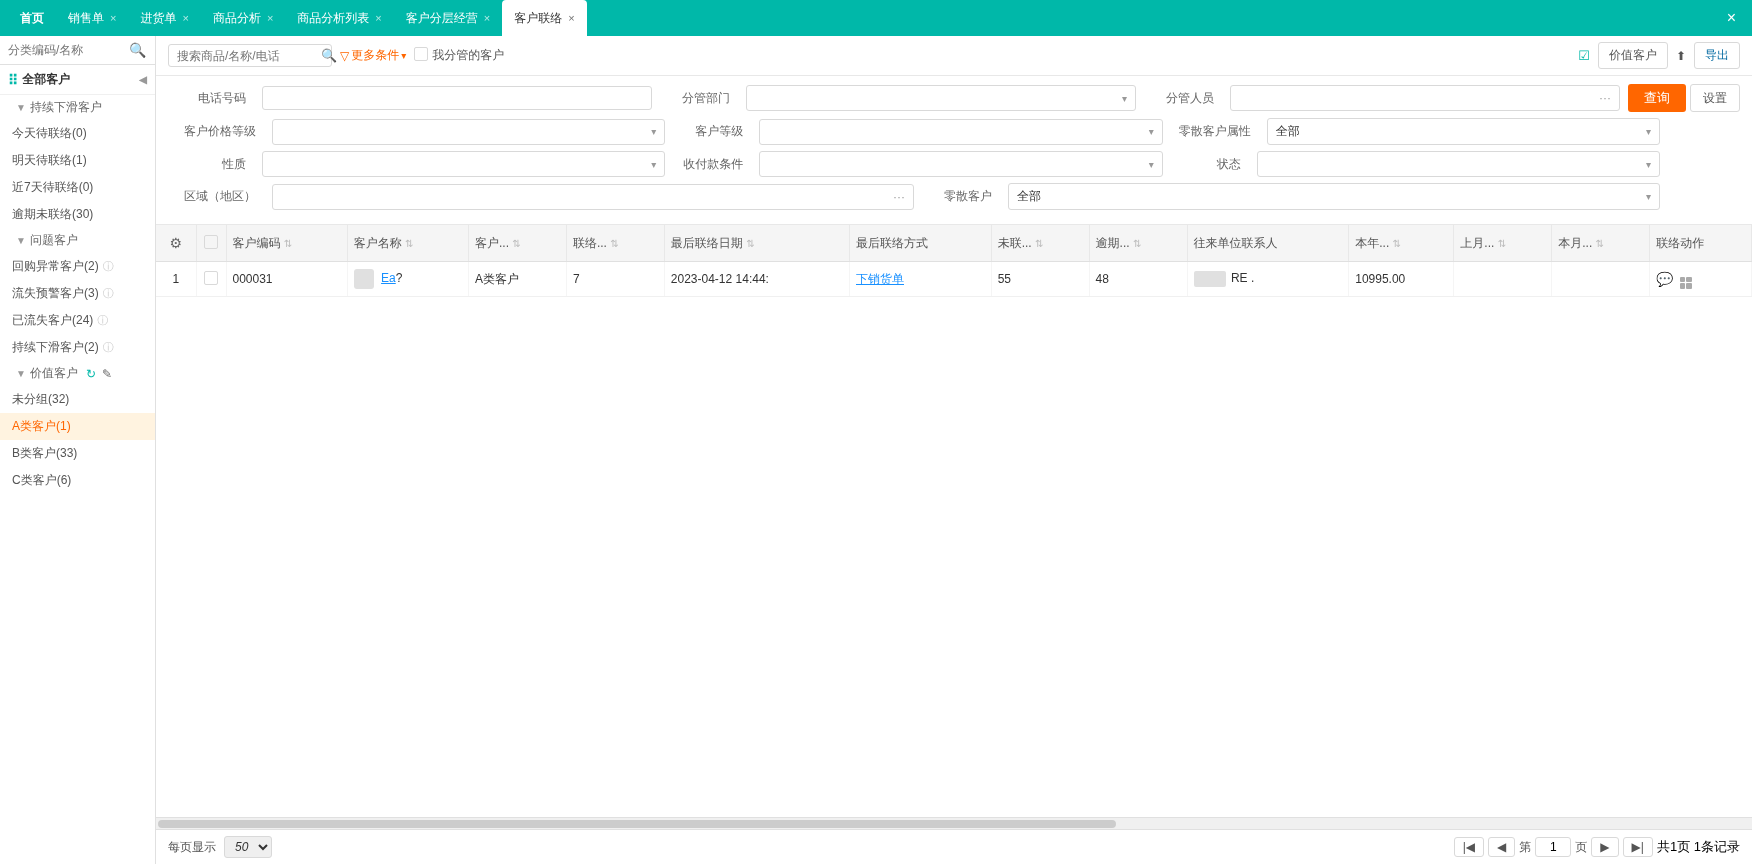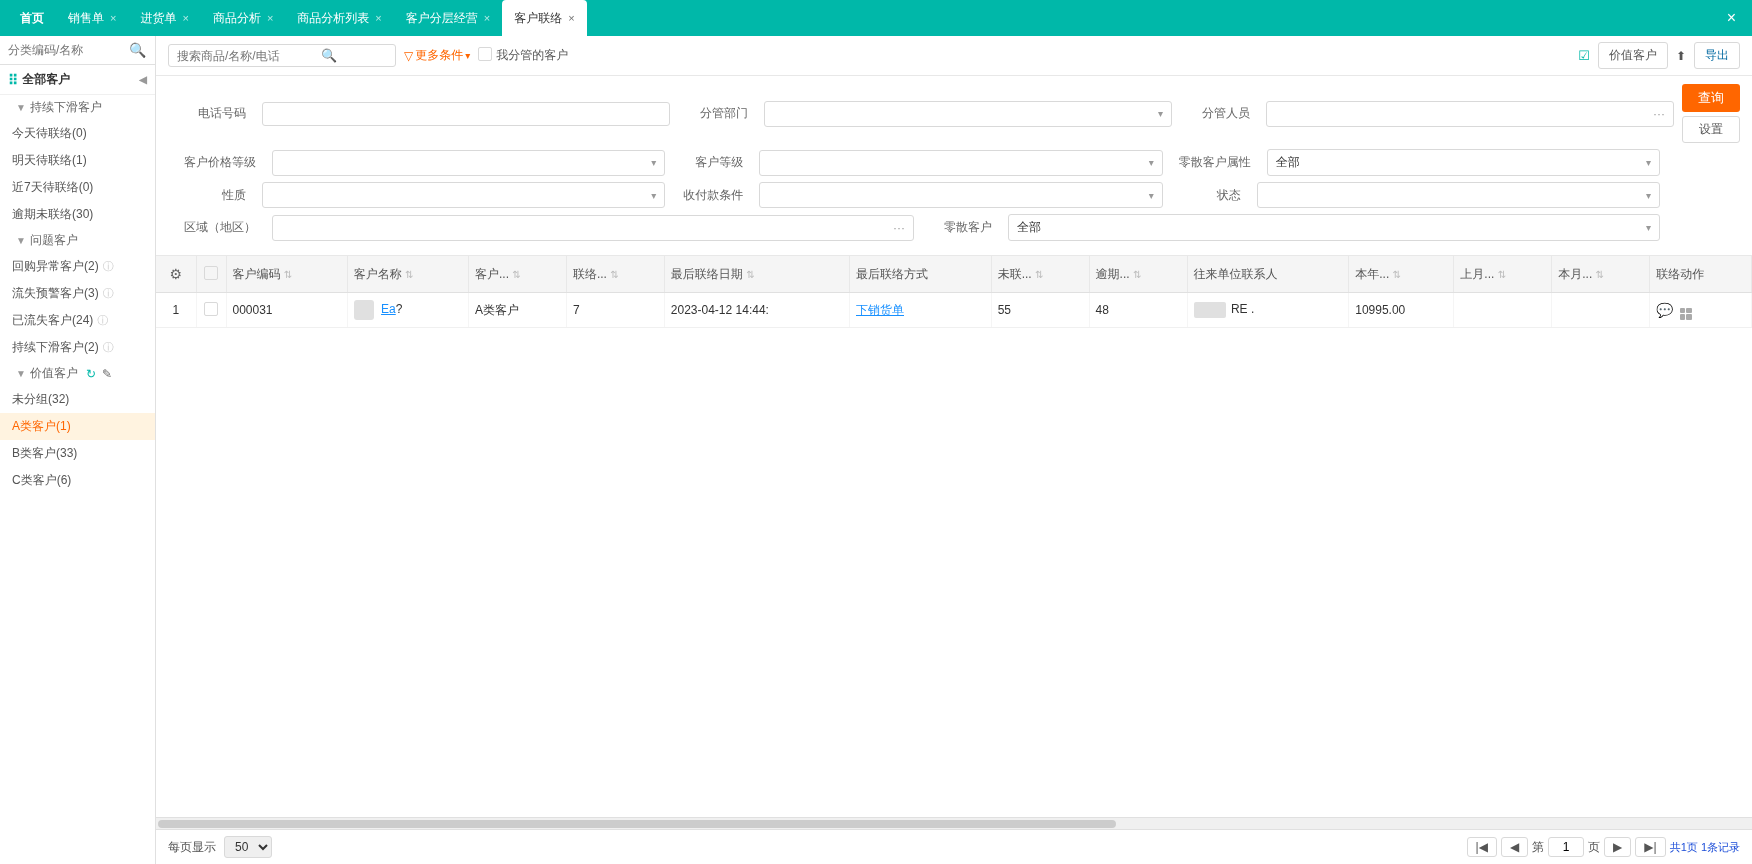--- a/index.html
+++ b/index.html
@@ -56,21 +56,21 @@
     
     .content-area { flex: 1; display: flex; flex-direction: column; overflow: hidden; background: white; }
 
     
     .filter-bar {
       display: flex; align-items: center; padding: 6px 12px; border-bottom: 1px solid #e8e8e8;
       gap: 8px; background: white;
     }
     .filter-search-input {
       display: flex; align-items: center; border: 1px solid #d9d9d9; border-radius: 3px;
-      padding: 3px 8px; gap: 4px; width: 228px;
+      padding: 3px 8px; gap: 4px; width: 164px;
     }
     .filter-search-input input { border: none; outline: none; font-size: 12px; width: 140px; color: #999; }
     .filter-search-input .search-icon { color: #00b8a9; font-size: 13px; cursor: pointer; }
     .more-conditions {
       display: flex; align-items: center; color: #ff6600; cursor: pointer; gap: 2px; font-size: 12px;
     }
     .my-customers { display: flex; align-items: flex-start; gap: 4px; cursor: pointer; color: #555; font-size: 12px; }
     .filter-right { margin-left: auto; display: flex; gap: 8px; align-items: center; }
     .btn-batch { border: 1px solid #d9d9d9; background: white; padding: 4px 10px; cursor: pointer; color: #555; border-radius: 3px; font-size: 12px; }
     .btn-export { border: 1px solid #d9d9d9; background: white; padding: 4px 10px; cursor: pointer; color: #0369a1; border-radius: 3px; font-size: 12px; }
@@ -87,21 +87,21 @@
     .filter-input {
       flex: 1; border: 1px solid #d9d9d9; border-radius: 3px; padding: 4px 8px;
       font-size: 12px; outline: none; color: #333;
     }
     .filter-select {
       flex: 1; display: flex; align-items: center; border: 1px solid #d9d9d9; border-radius: 3px;
       padding: 4px 8px; cursor: pointer; color: #333; justify-content: space-between; min-height: 26px;
     }
     .filter-select .arrow { color: #999; font-size: 10px; }
     .filter-select .dots { color: #999; font-size: 12px; }
-    .filter-btn-group { display: flex; flex-direction: column; gap: 4px; margin-left: 8px; }
+    .filter-btn-group { display: flex; gap: 4px; margin-left: 8px; }
     .btn-query {
       background: #ff6600; color: white; border: none; padding: 5px 16px; cursor: pointer;
       border-radius: 3px; font-size: 13px; white-space: nowrap;
     }
     .btn-setting {
       background: white; color: #555; border: 1px solid #d9d9d9; padding: 4px 12px; cursor: pointer;
       border-radius: 3px; font-size: 12px; white-space: nowrap;
     }
     .filter-value { color: #333; font-size: 12px; }
 
@@ -126,27 +126,27 @@
     .row-actions { display: flex; gap: 6px; align-items: center; }
     .action-icon { color: #aaa; cursor: pointer; font-size: 14px; }
 
     
     .bottom-bar {
       display: flex; align-items: center; padding: 6px 12px; border-top: 1px solid #e0e0e0;
       background: white; gap: 8px; flex-shrink: 0;
     }
     .page-info { color: #555; font-size: 12px; display: flex; align-items: center; gap: 6px; }
     .page-size-select {
-      border: 1px solid #d9d9d9; padding: 2px 6px; border-radius: 3px; font-size: 12px; color: #333; cursor: pointer;
+      border: 1px solid #d9d9d9; padding: 2px 6px; border-radius: 3px; font-size: 12px; color: #333; cursor: pointer; font-style: italic;
     }
     .pagination { margin-left: auto; display: flex; align-items: center; gap: 4px; }
     .page-btn { border: 1px solid #d9d9d9; background: white; padding: 2px 8px; cursor: pointer; border-radius: 3px; color: #555; font-size: 12px; }
     .page-btn:disabled { color: #ccc; cursor: not-allowed; }
     .page-input { border: 1px solid #d9d9d9; width: 36px; text-align: center; padding: 2px 4px; border-radius: 3px; font-size: 12px; }
-    .total-records { color: #1d4ed8; font-size: 11px; }
+    .total-records { color: #000000; font-size: 13px; }
 
     .checkbox-custom { width: 14px; height: 14px; border: 1px solid #d9d9d9; display: inline-block; cursor: pointer; border-radius: 2px; }
     .gear-btn { background: none; border: none; cursor: pointer; color: #666; font-size: 14px; padding: 2px; }
 
     .scroll-bar-container {
       height: 12px; background: #f0f0f0; overflow: hidden; border-top: 1px solid #e0e0e0;
     }
     .scroll-bar-thumb {
       height: 8px; margin: 2px; background: #ccc; border-radius: 4px; width: 60%;
     }

